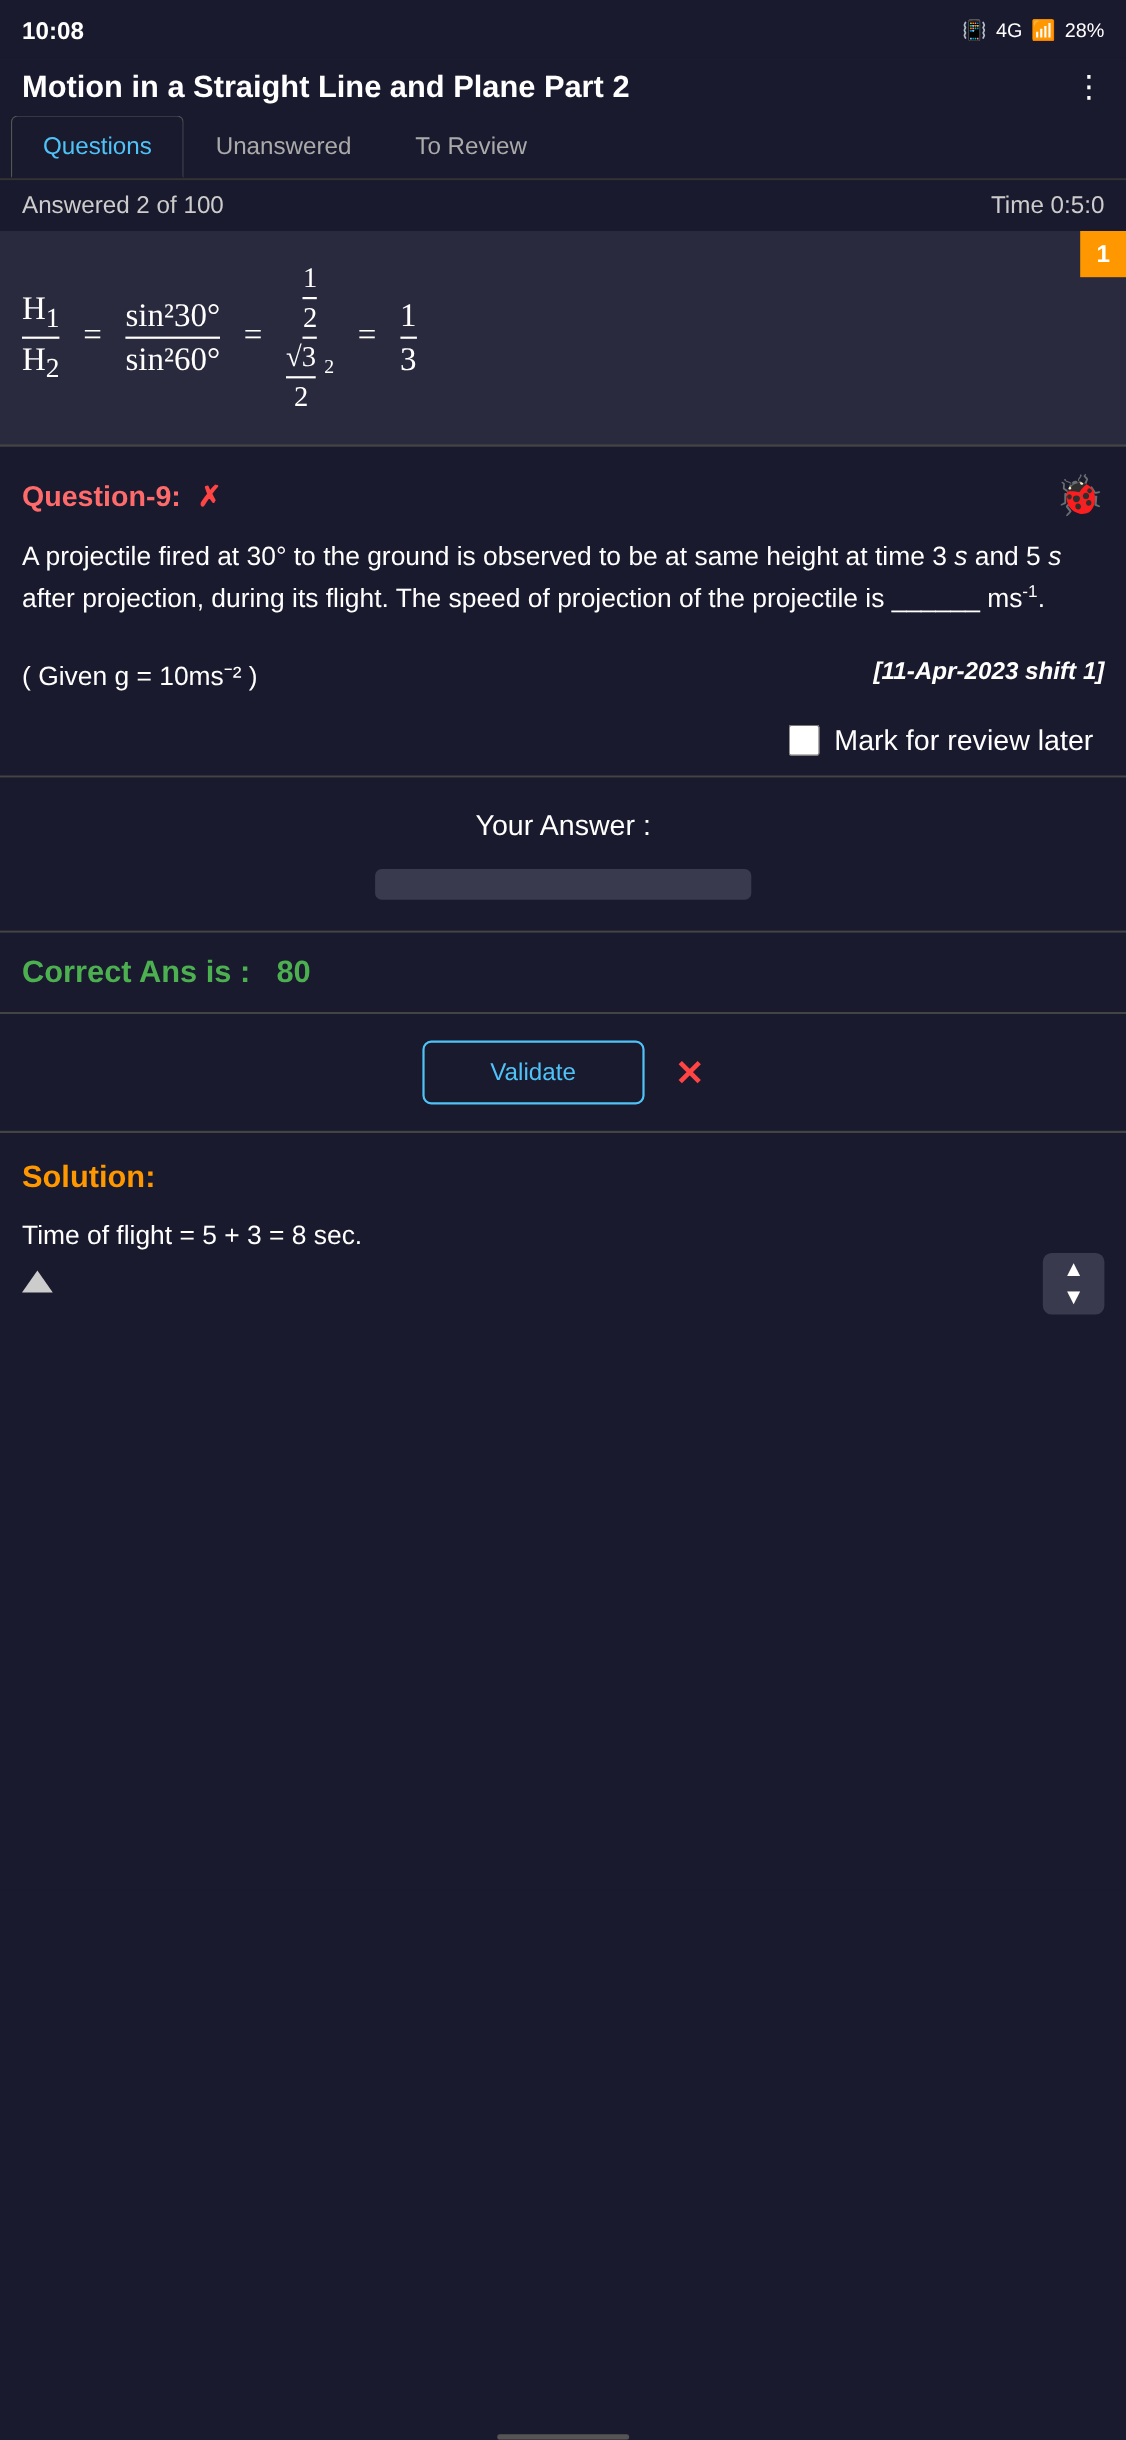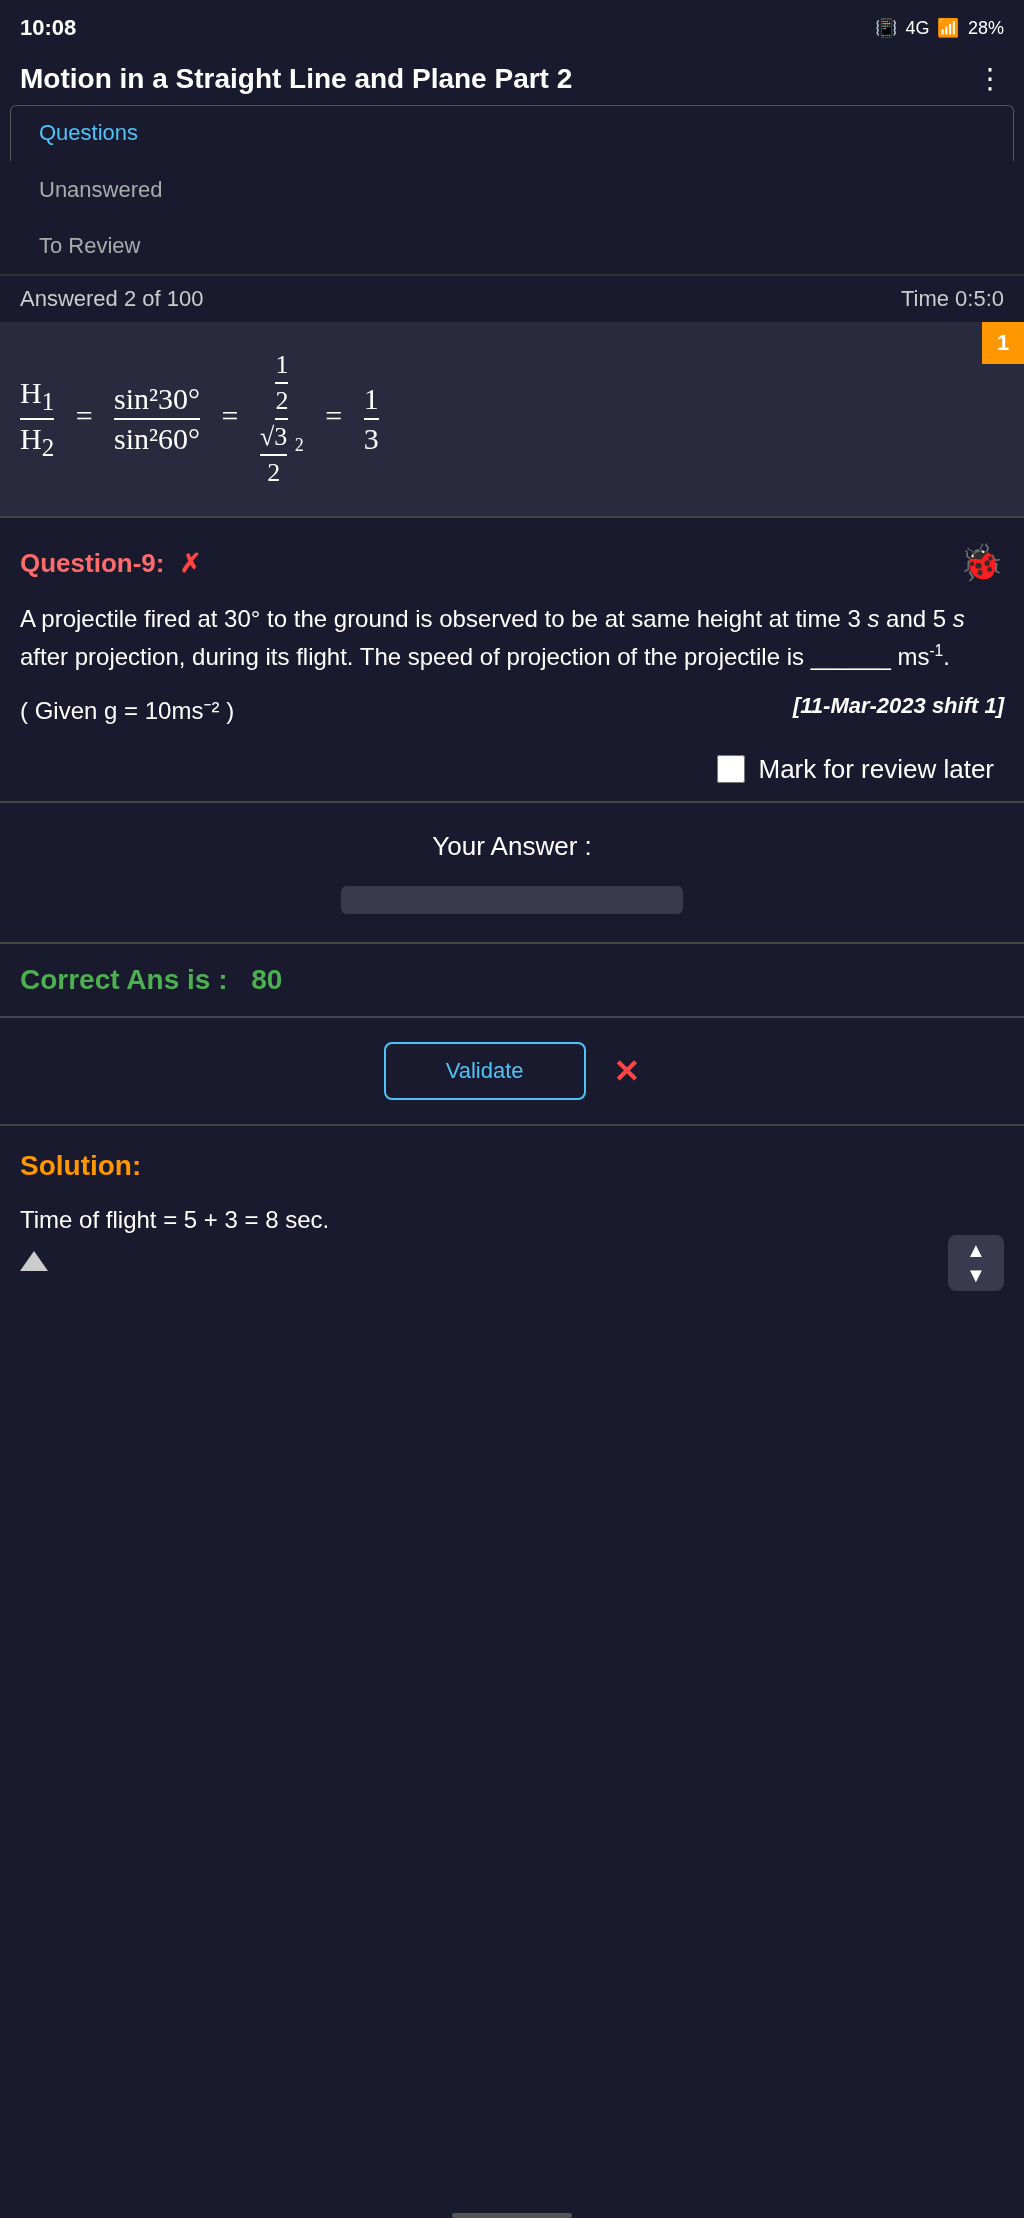--- a/index.html
+++ b/index.html
@@ -53,21 +53,20 @@
       cursor: pointer;
     }
 
     
     .tabs-container {
       background: #1a1a2e;
       display: flex;
       padding: 0 10px;
       gap: 0;
       border-bottom: 2px solid #333;
-      flex-direction: column;
     }
     .tab {
       padding: 14px 28px;
       font-size: 22px;
       cursor: pointer;
       color: #aaa;
       border: 1px solid transparent;
       border-radius: 6px 6px 0 0;
     }
     .tab.active {
@@ -154,21 +153,21 @@
       color: #ff4444;
       margin-left: 8px;
     }
     .bug-icon {
       font-size: 36px;
     }
     .question-text {
       font-size: 24px;
       color: #ffffff;
       line-height: 1.6;
-      margin-bottom: 16px;
+      margin-bottom: 32px;
     }
     .question-given {
       font-size: 24px;
       color: #fff;
       margin-bottom: 8px;
       display: inline-block;
     }
     .question-shift {
       font-size: 22px;
       color: #fff;
@@ -425,21 +424,21 @@
       <span>Question-9:</span>
       <span class="cross"> ✗</span>
     </div>
     <div class="bug-icon">🐞</div>
   </div>
   <div class="question-text">
     A projectile fired at 30° to the ground is observed to be at same height at time 3 <em>s</em> and 5 <em>s</em> after projection, during its flight. The speed of projection of the projectile is ______ ms<sup>-1</sup>.
   </div>
   <div class="clearfix">
     <span class="question-given">( Given g = 10ms⁻² )</span>
-    <span class="question-shift">[11-Mar-2023 shift 1]</span>
+    <span class="question-shift">[11-Apr-2023 shift 1]</span>
   </div>
   <div class="mark-review-row">
     <input type="checkbox" class="mark-review-checkbox" style="">
     <span class="mark-review-label">Mark for review later</span>
   </div>
 </div>
 
 <div class="answer-section">
   <span class="answer-label">Your Answer :</span>
   <input type="text" class="answer-input" placeholder="" style="">

